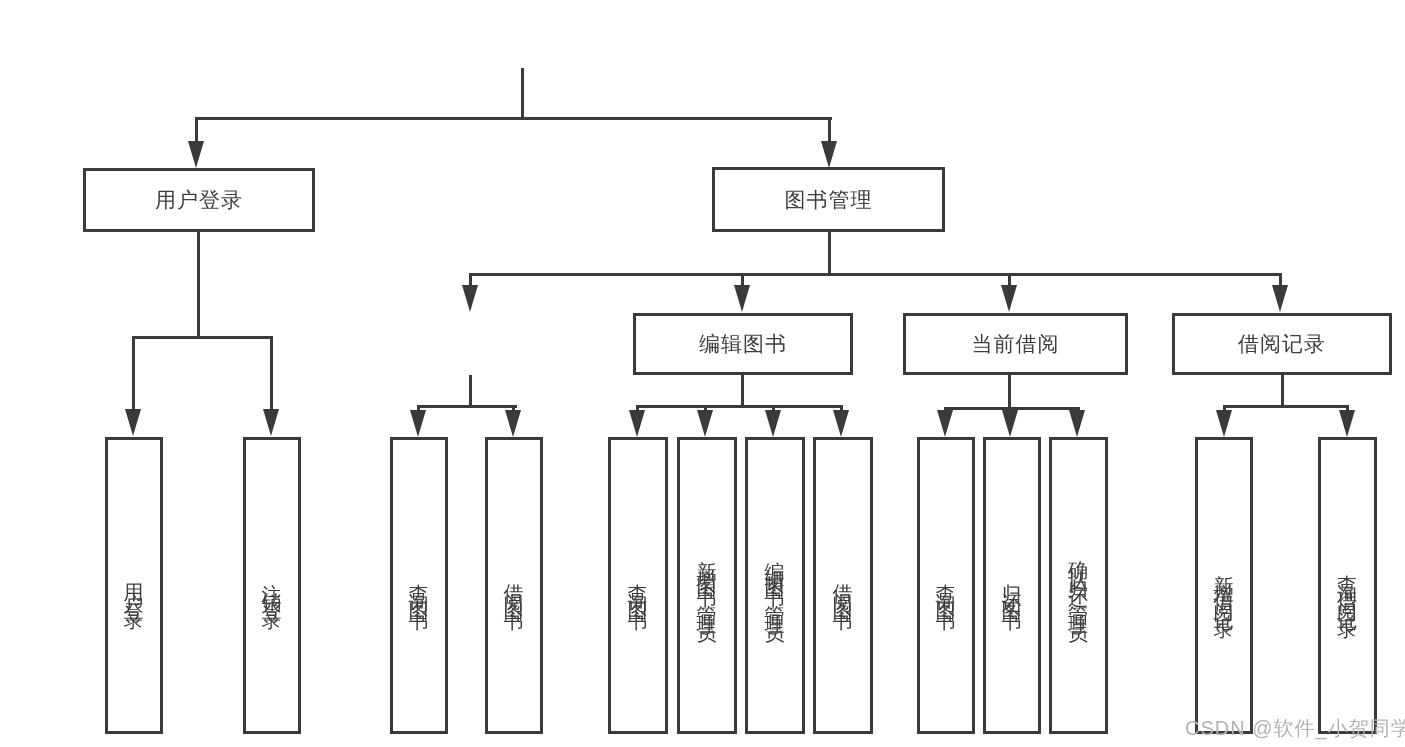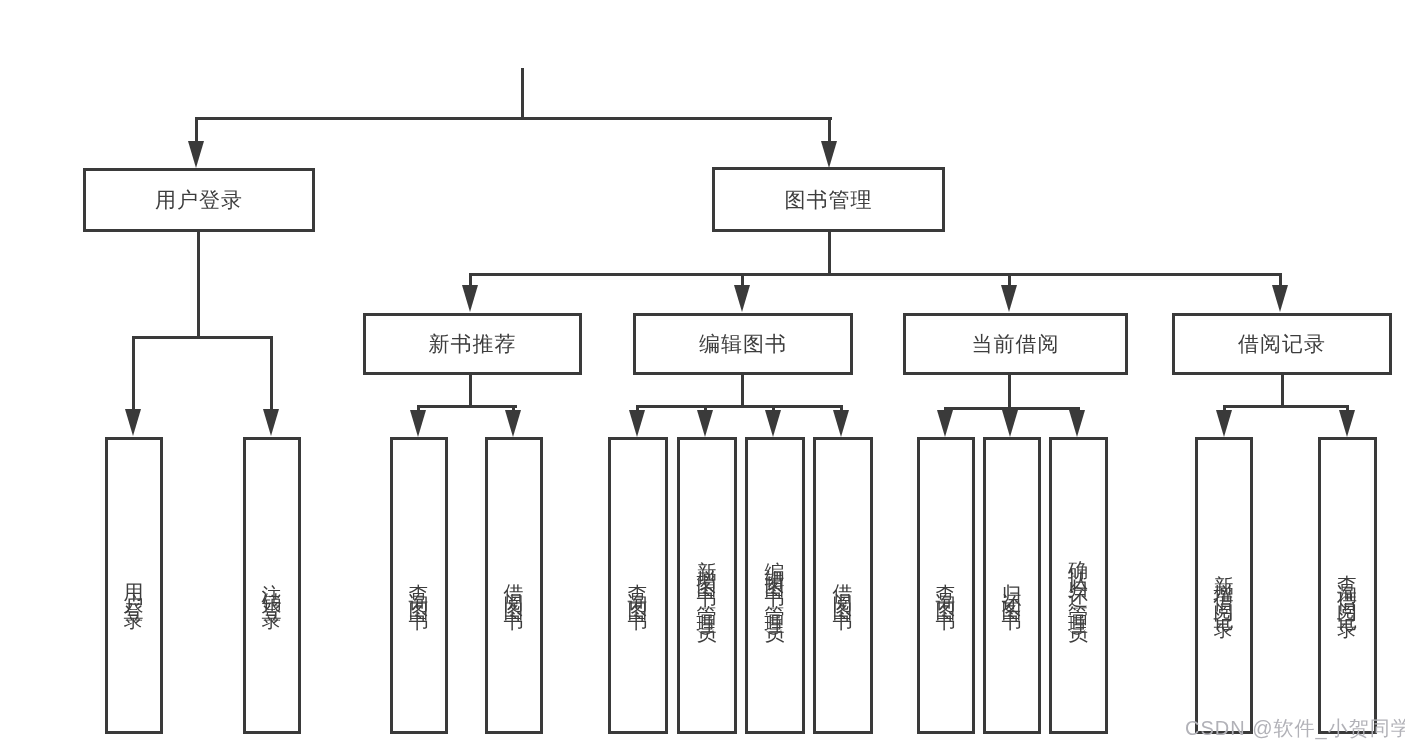--- a/index.html
+++ b/index.html
@@ -58,21 +58,20 @@
   <div class="hl" style="left:469px;top:273px;width:813px"></div>
   <div class="vl" style="left:469px;top:273px;height:15px"></div>
   <div class="ah" style="left:462px;top:285px"></div>
   <div class="vl" style="left:741px;top:273px;height:15px"></div>
   <div class="ah" style="left:734px;top:285px"></div>
   <div class="vl" style="left:1008px;top:273px;height:15px"></div>
   <div class="ah" style="left:1001px;top:285px"></div>
   <div class="vl" style="left:1279px;top:273px;height:15px"></div>
   <div class="ah" style="left:1272px;top:285px"></div>
 
-  <div class="box" style="left:363px;top:313px;width:219px;height:62px">新书推荐</div>
   <div class="box" style="left:633px;top:313px;width:220px;height:62px">编辑图书</div>
   <div class="box" style="left:1172px;top:313px;width:220px;height:62px">借阅记录</div>
   <div class="box" style="left:903px;top:313px;width:225px;height:62px">当前借阅</div>
 
   <div class="vl" style="left:469px;top:375px;height:33px"></div>
   <div class="hl" style="left:417px;top:405px;width:100px"></div>
   <div class="vl" style="left:417px;top:405px;height:9px"></div>
   <div class="ah" style="left:410px;top:410px"></div>
   <div class="vl" style="left:512px;top:405px;height:9px"></div>
   <div class="ah" style="left:505px;top:410px"></div>

